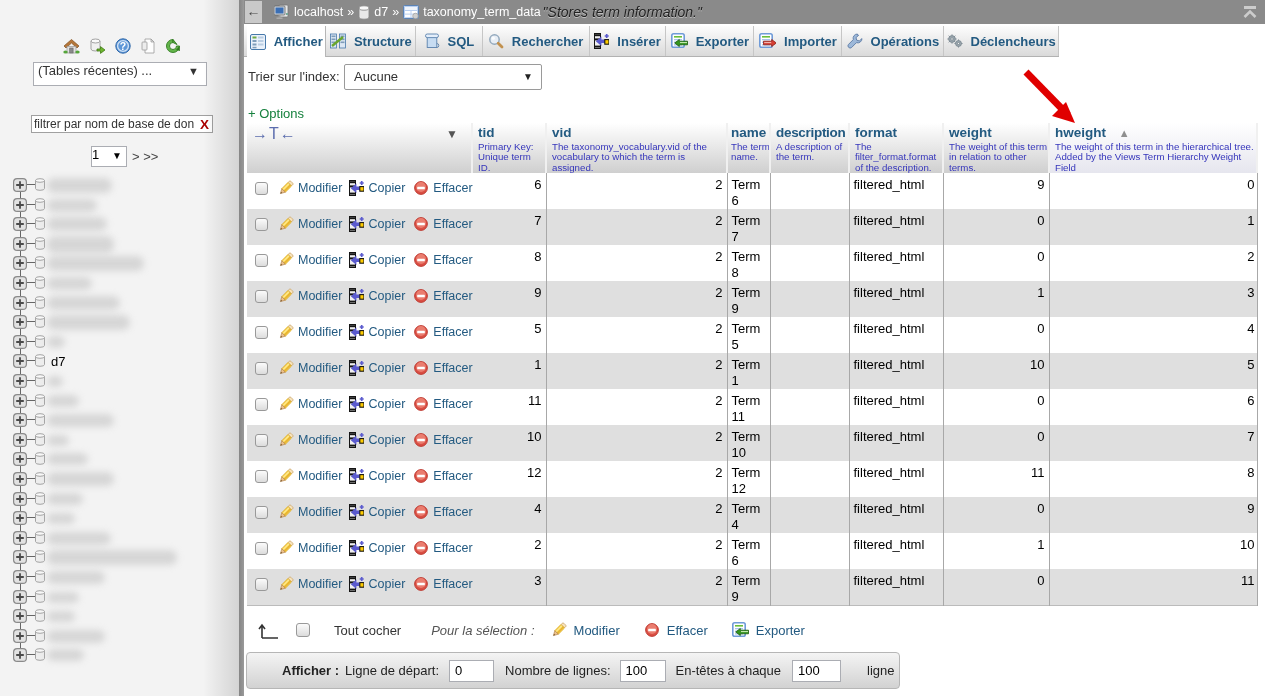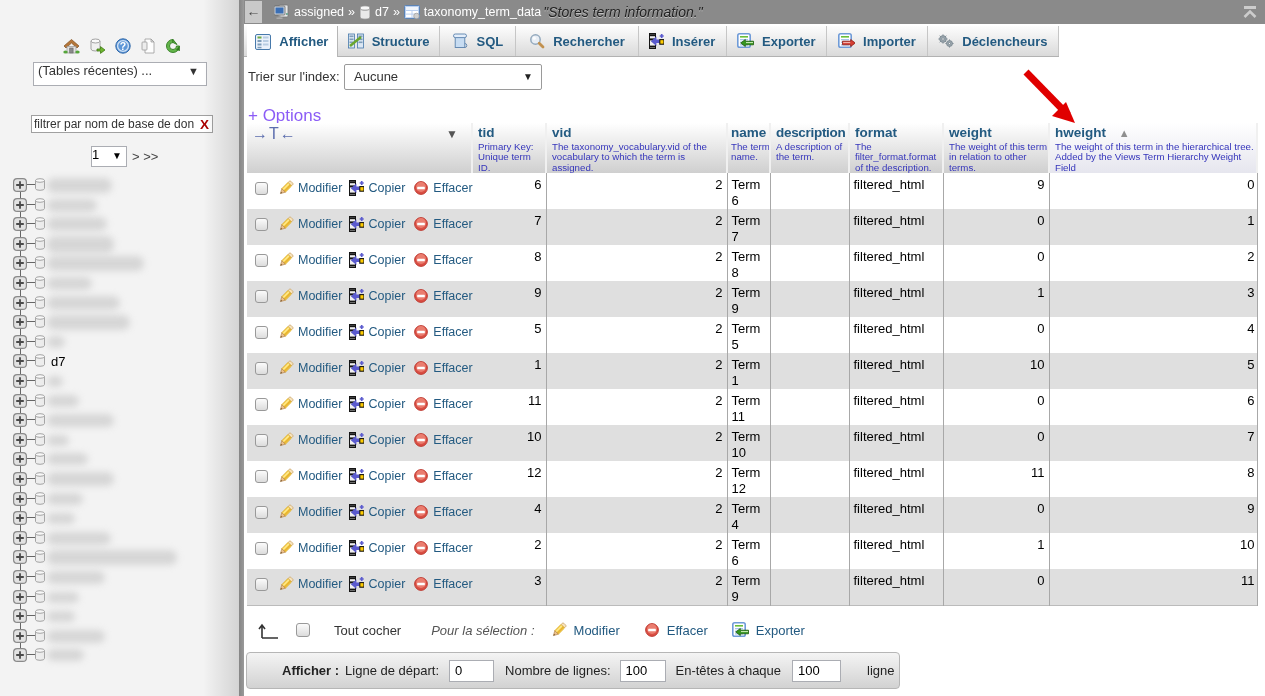--- a/index.html
+++ b/index.html
@@ -12,21 +12,21 @@
 #crumb .items{position:absolute;left:30px;top:0;height:24px;display:flex;align-items:center;gap:4px;white-space:nowrap}
 #crumb i.q{font-style:italic;color:#222;font-size:14px;text-shadow:0 1px 0 rgba(255,255,255,0.45);margin-left:-2px}
 #hidebtn{position:absolute;right:8px;top:5px}
 
 #tabs{position:absolute;left:0;top:26px;width:815px;height:31px;background:linear-gradient(#fdfdfd,#dadada);border-bottom:1px solid #b2b2b2;display:flex;padding-left:3px}
 .tab{display:flex;align-items:center;justify-content:center;gap:8px;border-right:1px solid #c6c6c6;font-weight:bold;font-size:13px;color:#235a81}
 .tab.active{background:#fff;height:31px;border-right:1px solid #b6b6b6}
 
 #sortlbl{position:absolute;left:4px;top:69px;font-size:13px;color:#333}
 #sortsel{position:absolute;left:100px;top:64px;width:198px;height:26px;font-size:13px;color:#333;border:1px solid #9a9a9a;border-radius:2px;background:#fff;padding-left:9px;line-height:24px}
-#optlink{position:absolute;left:4px;top:106px;font-size:17px;color:#8b5cf6}
+#optlink{position:absolute;left:4px;top:106px;font-size:13px;color:#15803d}
 
 table{border-collapse:collapse;position:absolute;left:3px;top:123px;width:1010px;table-layout:fixed;font-size:13px}
 th{background:linear-gradient(#ffffff,#cfcfcf);vertical-align:top;text-align:left;padding:2px 5px 0 5px;border-right:2px solid #f0f0f0;height:50px;font-weight:normal;overflow:hidden}
 th.sorted{background:linear-gradient(#ffffff,#e6e6ee)}
 th .cl{font-weight:bold;font-size:13.5px;color:#235a81}
 th .hint{font-size:9.7px;line-height:10.3px;color:#3535bb;margin-top:2px;white-space:nowrap}
 td{border-right:1px solid #a8a8a8;height:36px;padding:4px 4px 0 4px;color:#000;vertical-align:top;line-height:16px}
 tr.datarow td:first-child{border-right:none;padding:0}
 td.hw{padding-right:2px}
 tr.odd td{background:#dfdfdf}
@@ -408,21 +408,21 @@
       <div class="back">←</div>
       <div class="items">
 <svg width="16" height="16" viewBox="0 0 16 16">
           <rect x="5" y="1" width="9" height="12" rx="1" fill="#e8e8e8" stroke="#777" stroke-width="0.8"></rect>
           <rect x="0" y="2" width="11" height="9" rx="1" fill="#cfd4da" stroke="#666" stroke-width="0.8"></rect>
           <rect x="1.5" y="3.5" width="8" height="6" fill="#3b6fb5"></rect>
           <rect x="4.5" y="11" width="2" height="3" fill="#999"></rect>
           <rect x="2.5" y="13.5" width="6" height="1.5" fill="#aaa"></rect>
           <rect x="12" y="9" width="2" height="2" fill="#7a9"></rect>
         </svg>
-<span>assigned</span>
+<span>localhost</span>
         <span>»</span>
 <svg width="12" height="15" viewBox="0 0 12 15">
           <path d="M1 3 v9 a5 2.2 0 0 0 10 0 v-9" fill="#e9e9e9" stroke="#888" stroke-width="0.9"></path>
           <ellipse cx="6" cy="3" rx="5" ry="2.2" fill="#f8f8f8" stroke="#888" stroke-width="0.9"></ellipse>
         </svg>
 <span>d7</span>
         <span>»</span>
 <svg width="16" height="14" viewBox="0 0 16 14">
           <rect x="0.5" y="0.5" width="15" height="13" rx="1" fill="#b9cff0" stroke="#5b83b5"></rect>
           <rect x="2" y="2" width="12" height="3" fill="#eff4fb"></rect>
@@ -496,20 +496,23 @@
           <rect x="0.8" y="0.8" width="12.4" height="13.4" rx="1.8" fill="#fff" stroke="#6f9bd8" stroke-width="1.6"></rect>
           <rect x="3" y="3" width="8" height="1.6" fill="#6abf3a"></rect>
           <g fill="#a8c4ea">
             <rect x="3" y="6" width="8" height="1.3"></rect>
             <rect x="3" y="8.6" width="8" height="1.3"></rect>
             <rect x="3" y="11.2" width="8" height="1.3"></rect>
           </g>
           <path d="M4.5 8.2 h8.2 v-1.7 l4.6 3.5 -4.6 3.5 v-1.7 h-8.2 z" fill="#d63f34" stroke="#8e1f17" stroke-width="0.8"></path>
           <rect x="5.2" y="9" width="7" height="1.1" fill="#f2b3ad"></rect>
         </svg>Importer</div>
+<div style="width:118px" class="tab"><svg width="16" height="16" viewBox="0 0 16 16">
+          <path d="M10.4 1 a4.3 4.3 0 0 0 -4.1 5.6 L1.5 11.4 a2.2 2.2 0 0 0 3.1 3.1 L9.4 9.7 a4.3 4.3 0 0 0 5.6-4.1 l-2.7 2.3 -2.6-0.7 -0.7-2.6 2.7-2.3 a4.3 4.3 0 0 0 -1.3-0.3 z" fill="#9db8d9" stroke="#5c7ca6" stroke-width="0.9"></path>
+        </svg>Opérations</div>
 <div style="width:133px" class="tab"><svg width="16" height="16" viewBox="0 0 16 16">
           <g fill="#9aa6ad" stroke="#71808a" stroke-width="0.7">
             <circle cx="5" cy="6" r="3.4"></circle>
             <circle cx="5" cy="6" r="1.2" fill="#f3f3f3"></circle>
             <path d="M5 1.2 v1.6 M5 9.2 v1.6 M0.2 6 h1.6 M8.2 6 h1.6 M1.6 2.6 l1.1 1.1 M7.3 8.3 l1.1 1.1 M8.4 2.6 L7.3 3.7 M2.7 8.3 L1.6 9.4"></path>
             <circle cx="11.5" cy="10.5" r="3"></circle>
             <circle cx="11.5" cy="10.5" r="1" fill="#f3f3f3"></circle>
             <path d="M11.5 6.3 v1.4 M11.5 13.3 v1.4 M7.3 10.5 h1.4 M14.3 10.5 h1.4"></path>
           </g>
         </svg>Déclencheurs</div>

